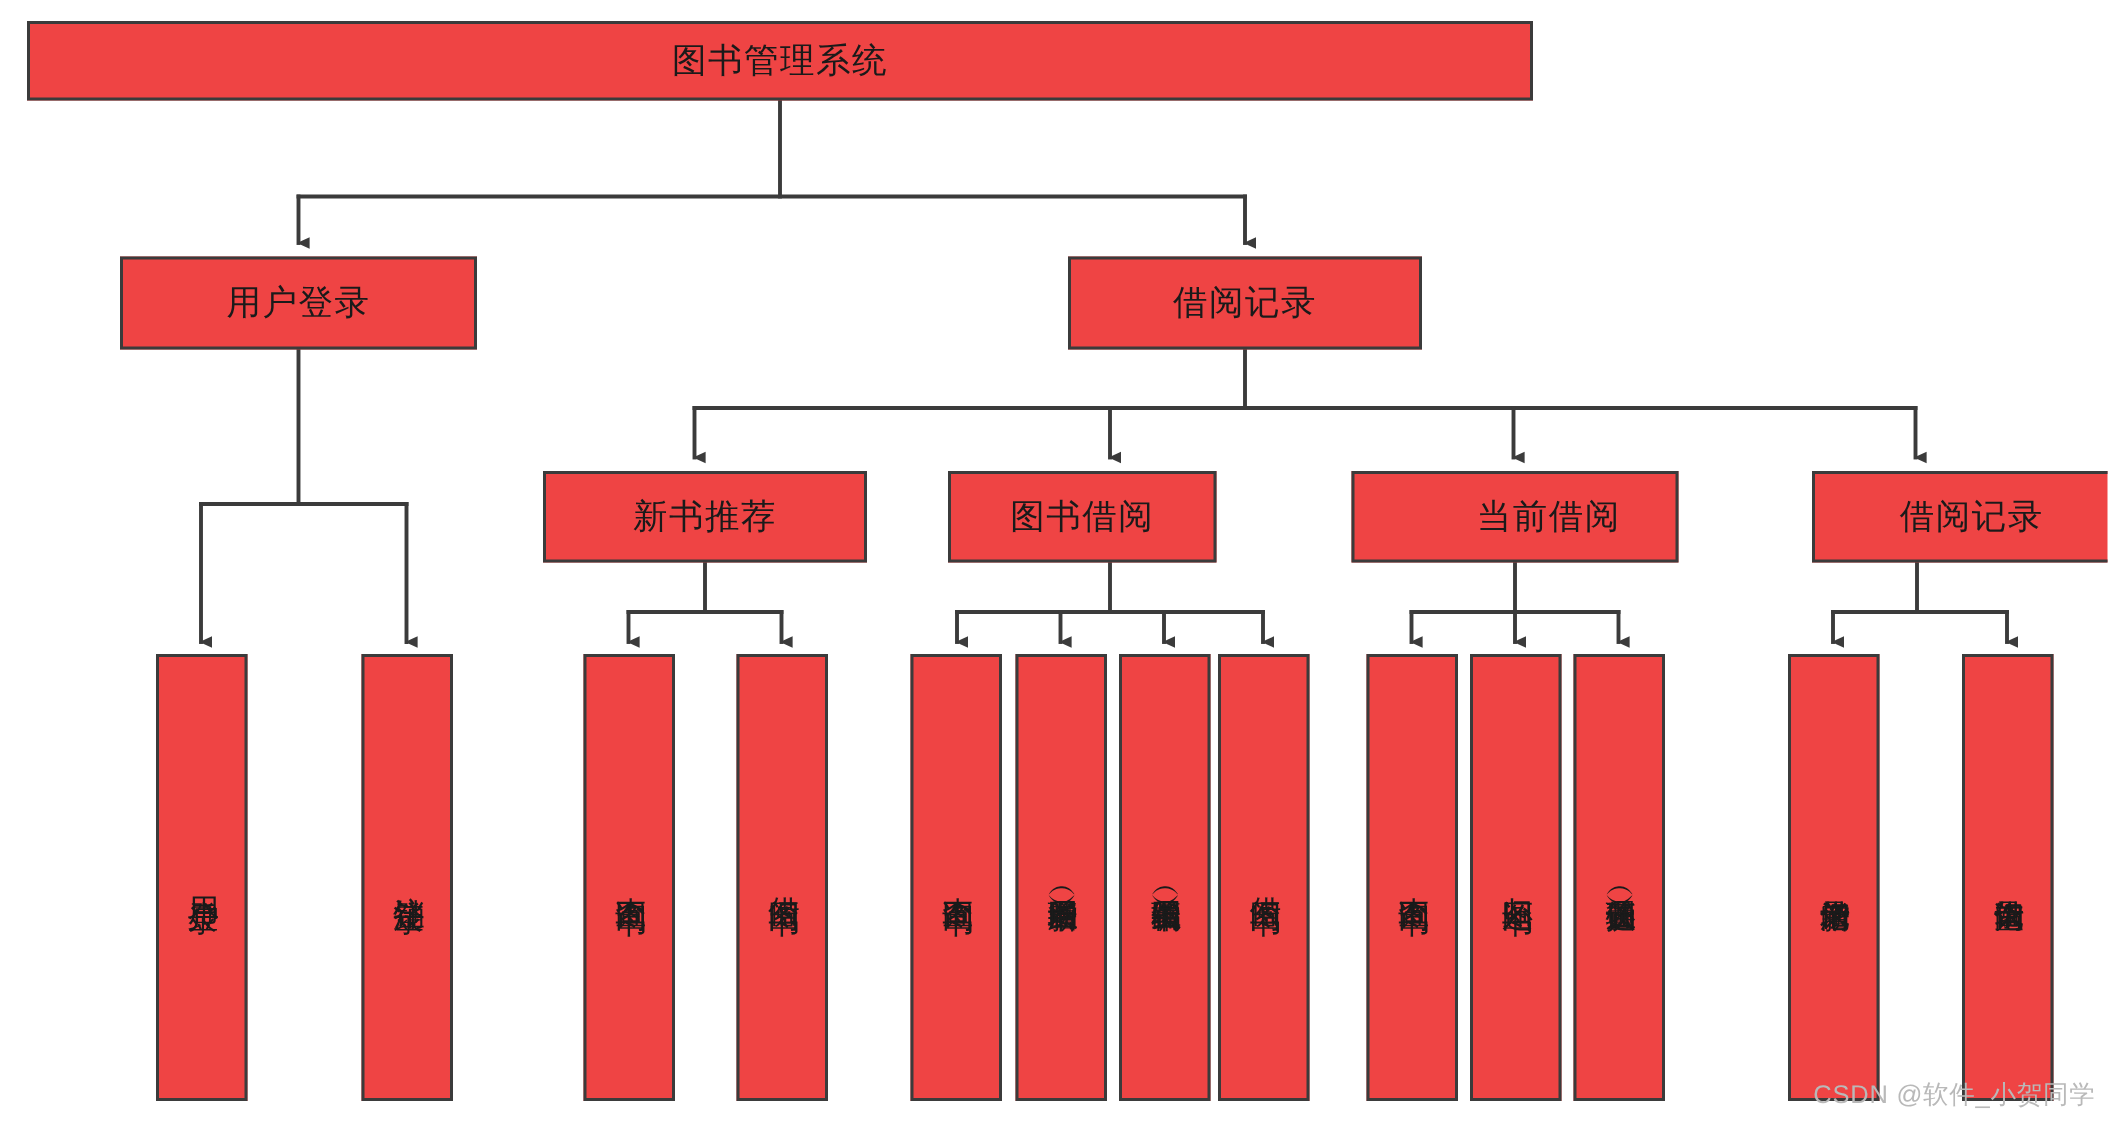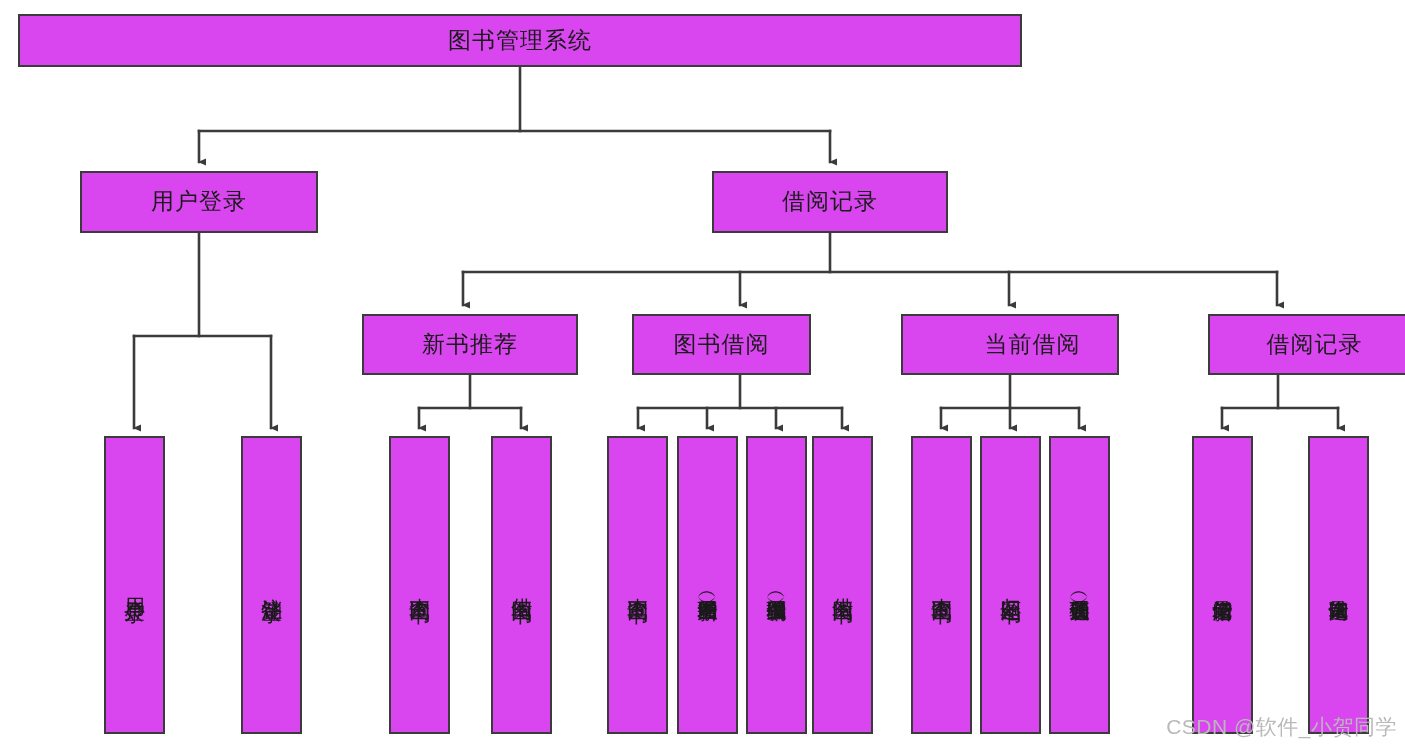--- a/index.html
+++ b/index.html
@@ -23,21 +23,21 @@
     position: absolute;
     left: 0;
     top: 0;
     width: 1405px;
     height: 747px;
   }
   .node-box {
     position: absolute;
     box-sizing: border-box;
     border: 2px solid #3b3b3b;
-    background: #d946ef;
+    background: #ef4444;
     display: flex;
     align-items: center;
     justify-content: center;
     color: #1a1a1a;
   }
   .node-horizontal {
     font-size: 23px;
     letter-spacing: 1px;
     line-height: 1.2;
   }
@@ -51,21 +51,21 @@
     padding: 4px 0;
   }
   .node-vertical.tight {
     letter-spacing: 0px;
     font-size: 20px;
   }
   .watermark {
     position: absolute;
     right: 8px;
     bottom: 6px;
-    font-size: 21px;
+    font-size: 17px;
     color: #b9b9b9;
     letter-spacing: 0.5px;
     white-space: nowrap;
     pointer-events: none;
   }
 </style>
 </head>
 <body>
 
 <div id="diagram-root">

